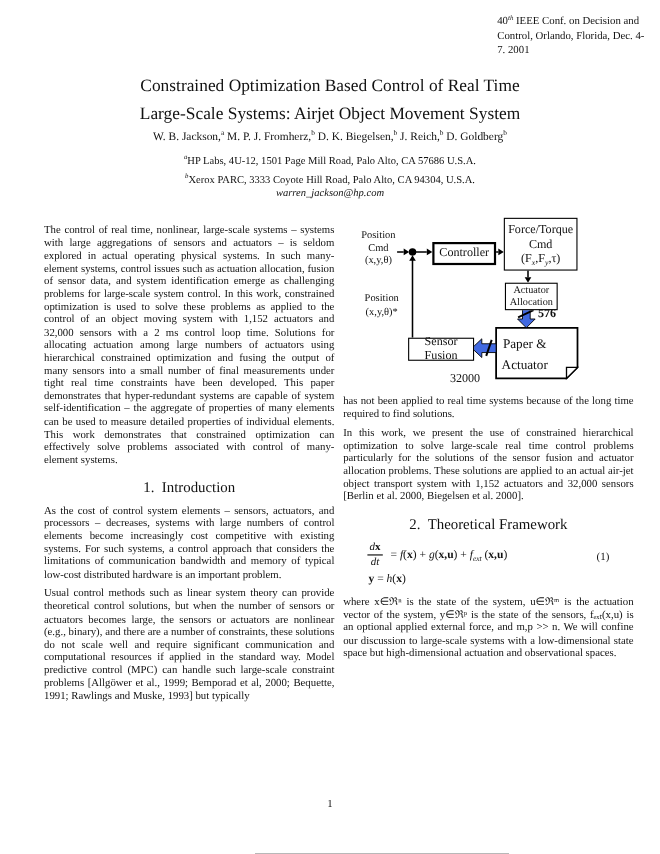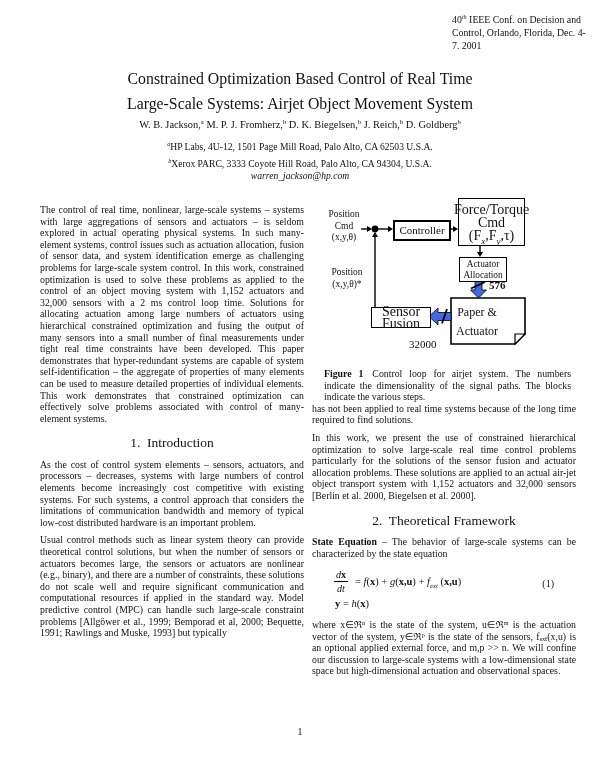--- a/index.html
+++ b/index.html
@@ -46,21 +46,21 @@
   .seg-it{font-style:italic;}
   .seg-bf{font-weight:bold;}
   .seg-sup{vertical-align:super;font-size:64%;line-height:0;}
   .seg-sub{vertical-align:sub;font-size:64%;line-height:0;font-style:italic;}
   
   .diagram{position:relative;height:164px;}
   .diagram svg{position:absolute;left:0;top:0;}
   .dbox{
     position:absolute;border:1.5px solid #000;background:#fff;
     display:flex;flex-direction:column;align-items:center;justify-content:center;
-    text-align:center;font-size:14px;line-height:11.5px;
+    text-align:center;font-size:11px;line-height:11.5px;
   }
   .dbox-controller{left:81px;top:25px;width:54px;height:17px;border-width:2px;font-size:11px;}
   .dbox-forcetorque{left:146px;top:3px;width:65px;height:46px;line-height:13px;}
   .dbox-actalloc{left:147px;top:62px;width:46px;height:23px;font-size:9.3px;line-height:10.5px;}
   .dbox-sensorfusion{left:59px;top:112px;width:58px;height:19px;}
   .dlabel{position:absolute;text-align:center;font-size:9.5px;line-height:11.5px;background:transparent;}
   .dlabel-poscmd{left:8px;top:14px;width:48px;}
   .dlabel-posfb{left:10px;top:72px;width:50px;}
   .dlabel-n576{left:177px;top:85px;font-size:11px;font-weight:bold;}
   .dlabel-n32000{left:97px;top:144px;font-size:11px;font-weight:normal;}
@@ -89,21 +89,21 @@
 
   <div class="conf-header"><span class="seg-rm">40</span><span class="seg-sup">th</span><span class="seg-rm"> IEEE Conf. on Decision and Control, Orlando, Florida, Dec. 4-7. 2001</span></div>
 
   <div class="paper-title">
     <div>Constrained Optimization Based Control of Real Time</div>
     <div>Large-Scale Systems: Airjet Object Movement System</div>
   </div>
 
   <div class="authors-line"><span class="seg-rm">W. B. Jackson,</span><span class="seg-sup">a</span><span class="seg-rm"> M. P. J. Fromherz,</span><span class="seg-sup">b</span><span class="seg-rm"> D. K. Biegelsen,</span><span class="seg-sup">b</span><span class="seg-rm"> J. Reich,</span><span class="seg-sup">b</span><span class="seg-rm"> D. Goldberg</span><span class="seg-sup">b</span></div>
 
-  <div class="affil affil-a"><span class="seg-sup">a</span><span class="seg-rm">HP Labs, 4U-12, 1501 Page Mill Road, Palo Alto, CA 62503 U.S.A.</span></div>
+  <div class="affil affil-a"><span class="seg-sup">a</span><span class="seg-rm">HP Labs, 4U-12, 1501 Page Mill Road, Palo Alto, CA 57686 U.S.A.</span></div>
   <div class="affil affil-b"><span class="seg-sup">b</span><span class="seg-rm">Xerox PARC, 3333 Coyote Hill Road, Palo Alto, CA 94304, U.S.A.</span></div>
   <div class="affil affil-email">warren_jackson@hp.com</div>
 
   <div class="col col-left">
     <p class="body-p">The control of real time, nonlinear, large-scale systems – systems with large aggregations of sensors and actuators – is seldom explored in actual operating physical systems. In such many-element systems, control issues such as actuation allocation, fusion of sensor data, and system identification emerge as challenging problems for large-scale system control. In this work, constrained optimization is used to solve these problems as applied to the control of an object moving system with 1,152 actuators and 32,000 sensors with a 2 ms control loop time. Solutions for allocating actuation among large numbers of actuators using hierarchical constrained optimization and fusing the output of many sensors into a small number of final measurements under tight real time constraints have been developed. This paper demonstrates that hyper-redundant systems are capable of system self-identification – the aggregate of properties of many elements can be used to measure detailed properties of individual elements. This work demonstrates that constrained optimization can effectively solve problems associated with control of many-element systems.</p>
 
     <h2 class="section-heading">1.  Introduction</h2>
     <p class="body-p">As the cost of control system elements – sensors, actuators, and processors – decreases, systems with large numbers of control elements become increasingly cost competitive with existing systems. For such systems, a control approach that considers the limitations of communication bandwidth and memory of typical low-cost distributed hardware is an important problem.</p>
     <p class="body-p">Usual control methods such as linear system theory can provide theoretical control solutions, but when the number of sensors or actuators becomes large, the sensors or actuators are nonlinear (e.g., binary), and there are a number of constraints, these solutions do not scale well and require significant communication and computational resources if applied in the standard way. Model predictive control (MPC) can handle such large-scale constraint problems [Allgöwer et al., 1999; Bemporad et al, 2000; Bequette, 1991; Rawlings and Muske, 1993] but typically</p>
   </div>
@@ -169,32 +169,26 @@
       <div class="dtext-paper">
         <div>Paper &amp;</div>
         <div>Actuator</div>
       </div>
 
       <div class="dbox dbox-sensorfusion">Sensor Fusion</div>
 
       <div class="dlabel dlabel-n32000">32000</div>
     </div>
 
-    <p class="fig-caption">
-      <span class="cap-label">Figure 1</span><span>Control loop for airjet system. The numbers indicate the dimensionality of the signal paths. The blocks indicate the various steps.</span>
-    </p>
 
     <p class="body-p rc-p1">has not been applied to real time systems because of the long time required to find solutions.</p>
     <p class="body-p">In this work, we present the use of constrained hierarchical optimization to solve large-scale real time control problems particularly for the solutions of the sensor fusion and actuator allocation problems. These solutions are applied to an actual air-jet object transport system with 1,152 actuators and 32,000 sensors [Berlin et al. 2000, Biegelsen et al. 2000].</p>
 
     <h2 class="section-heading">2.  Theoretical Framework</h2>
 
-    <p class="body-p">
-      <span class="lead-bold">State Equation</span><span> – The behavior of large-scale systems can be characterized by the state equation</span>
-    </p>
 
     <div class="equation">
       <div class="eq-row">
         <span class="frac">
           <span class="num"><span class="seg-it">d</span><span class="seg-bf">x</span></span>
           <span class="den"><span class="seg-it">dt</span></span>
         </span>
         <span><span class="seg-rm">= </span><span class="seg-it">f</span><span class="seg-rm">(</span><span class="seg-bf">x</span><span class="seg-rm">) + </span><span class="seg-it">g</span><span class="seg-rm">(</span><span class="seg-bf">x,u</span><span class="seg-rm">) + </span><span class="seg-it">f</span><span class="seg-sub">ext</span><span class="seg-rm"> (</span><span class="seg-bf">x,u</span><span class="seg-rm">)</span></span>
       </div>
       <span class="eq-number">(1)</span>

